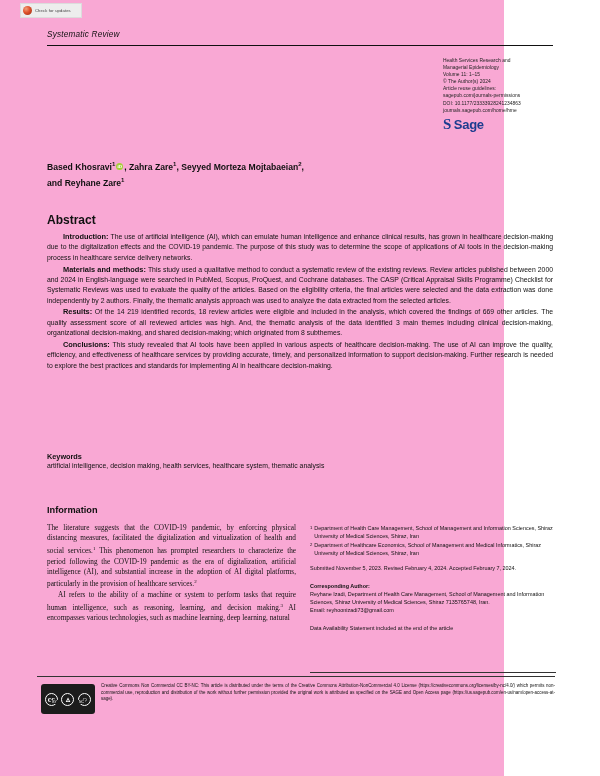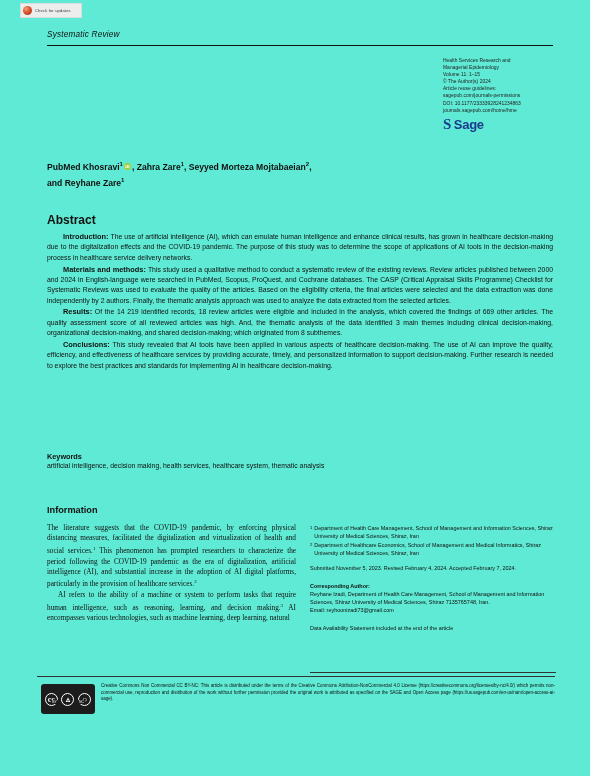--- a/index.html
+++ b/index.html
@@ -3,21 +3,21 @@
 <meta charset="utf-8">
 <style>
   * { box-sizing: border-box; margin: 0; padding: 0; }
   html, body {
     width: 600px; height: 776px;
     background: #ffffff;
     font-family: "Liberation Sans", sans-serif;
     color: #000;
     overflow: hidden;
   }
-  .page { position: relative; width: 590px; height: 776px; background:#5eead4; }
+  .page { position: relative; width: 504px; height: 776px; background:#f9a8d4; }
 
   
   .cfu {
     position: absolute; left: 20px; top: 3px;
     width: 62px; height: 15px;
     background: #ededed;
     border: 1px solid #dcdcdc;
     display: flex; align-items: center; gap: 3px;
     padding: 0 2px;
   }
@@ -190,21 +190,21 @@
     <div>DOI: 10.1177/23333928241234863</div>
     <div>journals.sagepub.com/home/hme</div>
   </div>
 
   <div class="sage-logo">
     <span class="sage-s">S</span>
     <span class="sage-word">Sage</span>
   </div>
 
   <div class="authors">
-    <span>PubMed Khosravi</span><sup>1</sup><span class="orcid"></span><span>, Zahra Zare</span><sup>1</sup><span>, Seyyed Morteza Mojtabaeian</span><sup>2</sup><span>,</span><br><span>and Reyhane Zare</span><sup>1</sup>
+    <span>Based Khosravi</span><sup>1</sup><span class="orcid"></span><span>, Zahra Zare</span><sup>1</sup><span>, Seyyed Morteza Mojtabaeian</span><sup>2</sup><span>,</span><br><span>and Reyhane Zare</span><sup>1</sup>
   </div>
 
   <div class="abs-head">Abstract</div>
   <div class="abstract">
     <p><b>Introduction:</b><span> The use of artificial intelligence (AI), which can emulate human intelligence and enhance clinical results, has grown in healthcare decision-making due to the digitalization effects and the COVID-19 pandemic. The purpose of this study was to determine the scope of applications of AI tools in the decision-making process in healthcare service delivery networks.</span></p>
     <p><b>Materials and methods:</b><span> This study used a qualitative method to conduct a systematic review of the existing reviews. Review articles published between 2000 and 2024 in English-language were searched in PubMed, Scopus, ProQuest, and Cochrane databases. The CASP (Critical Appraisal Skills Programme) Checklist for Systematic Reviews was used to evaluate the quality of the articles. Based on the eligibility criteria, the final articles were selected and the data extraction was done independently by 2 authors. Finally, the thematic analysis approach was used to analyze the data extracted from the selected articles.</span></p>
     <p><b>Results:</b><span> Of the 14 219 identified records, 18 review articles were eligible and included in the analysis, which covered the findings of 669 other articles. The quality assessment score of all reviewed articles was high. And, the thematic analysis of the data identified 3 main themes including clinical decision-making, organizational decision-making, and shared decision-making; which originated from 8 subthemes.</span></p>
     <p><b>Conclusions:</b><span> This study revealed that AI tools have been applied in various aspects of healthcare decision-making. The use of AI can improve the quality, efficiency, and effectiveness of healthcare services by providing accurate, timely, and personalized information to support decision-making. Further research is needed to explore the best practices and standards for implementing AI in healthcare decision-making.</span></p>
   </div>
 

